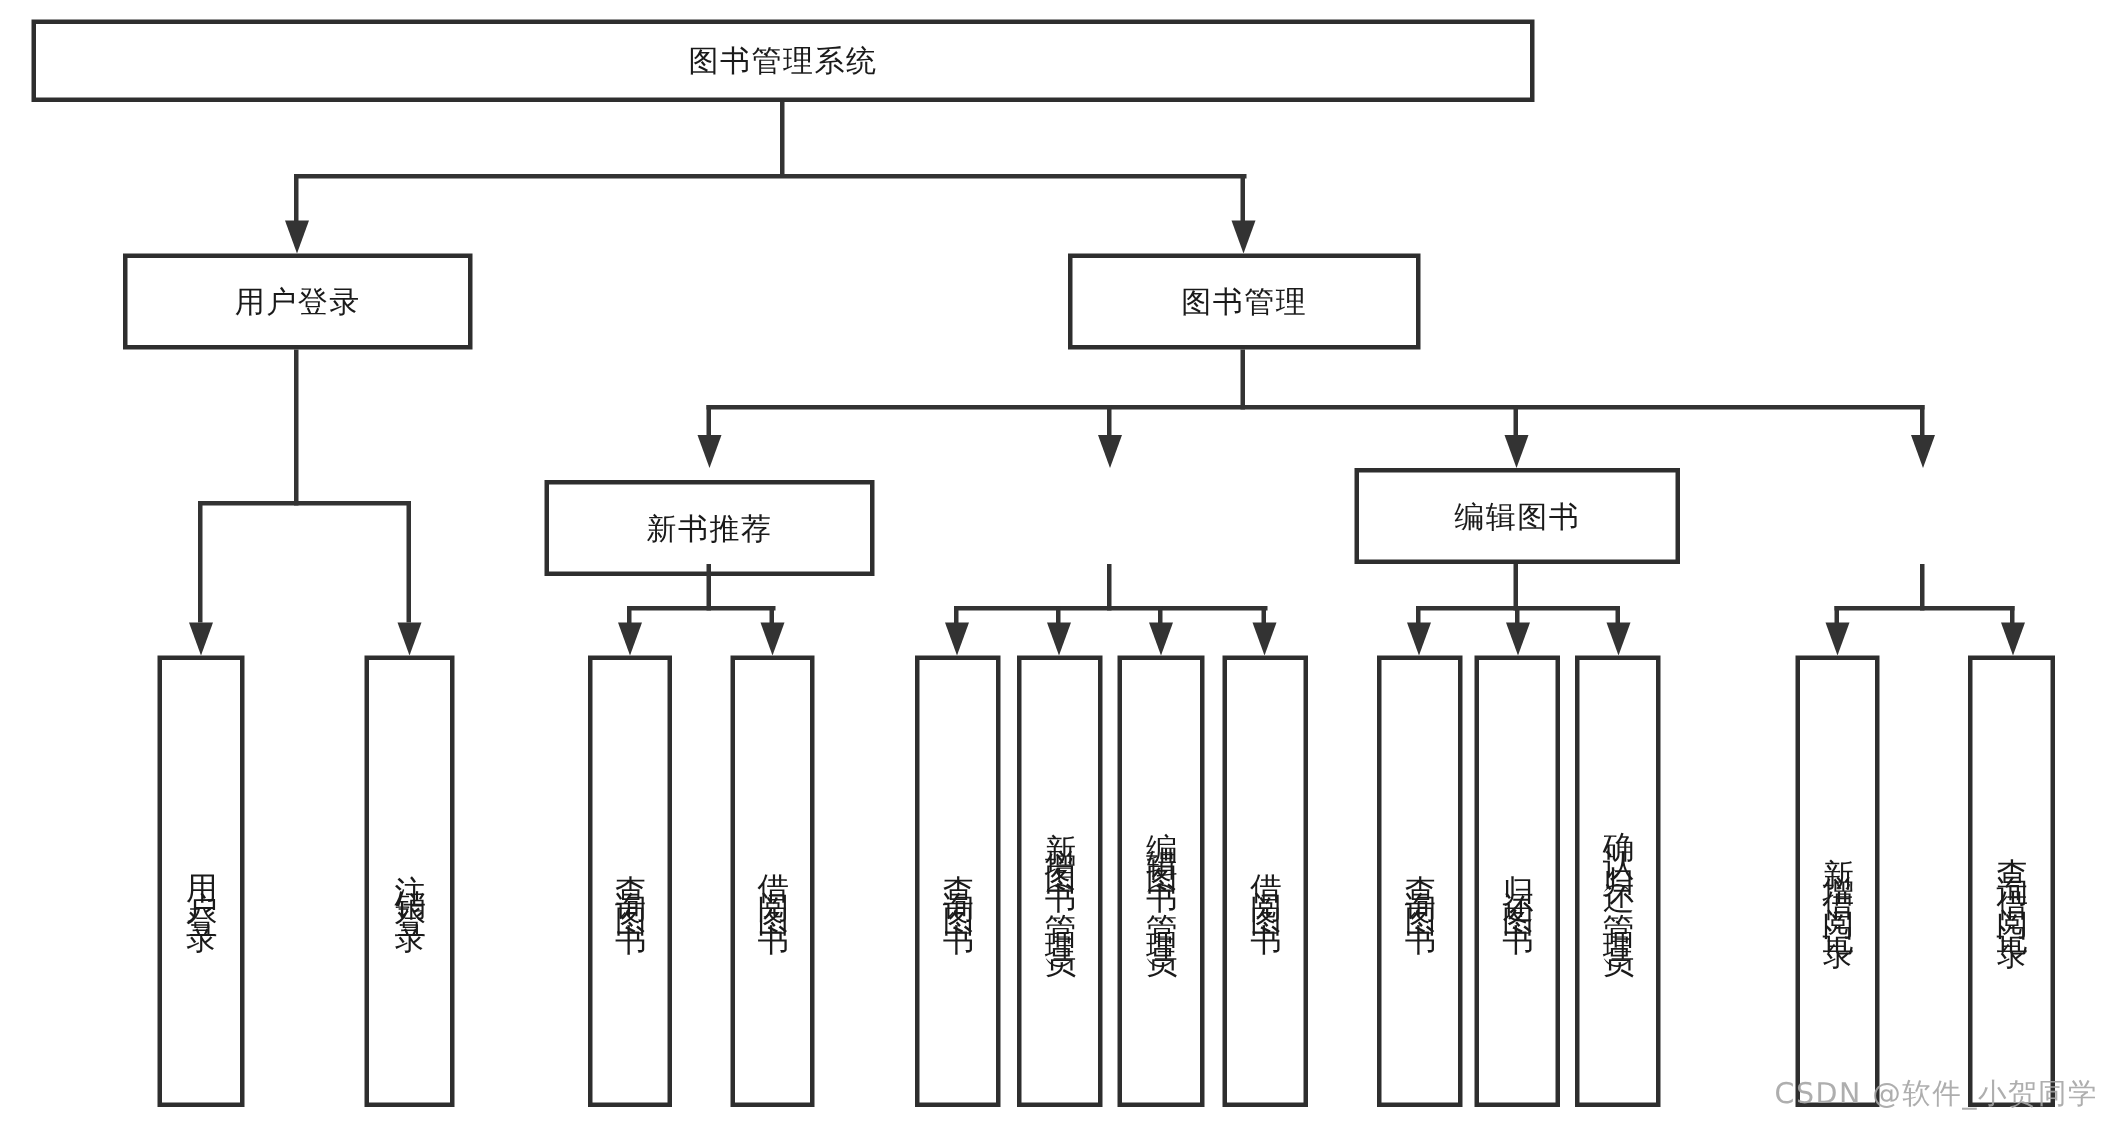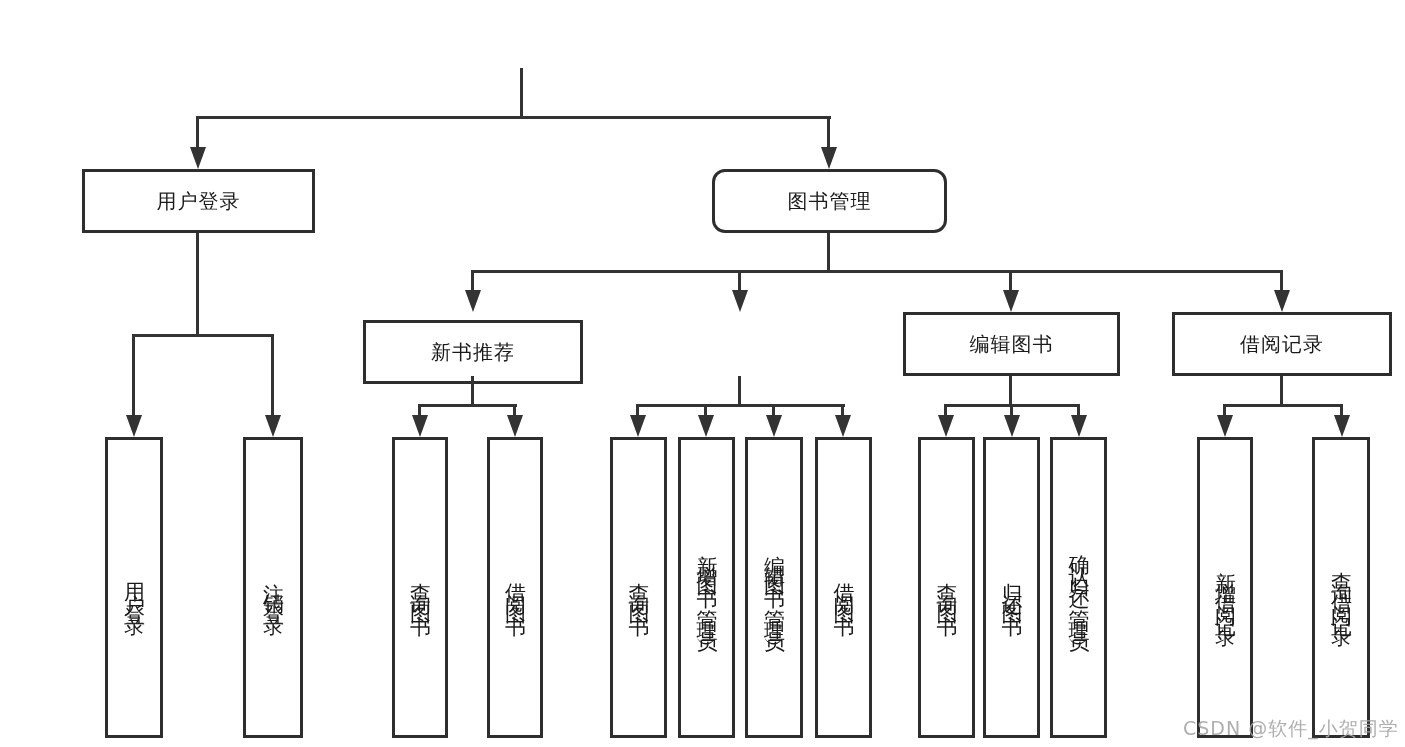--- a/index.html
+++ b/index.html
@@ -63,32 +63,35 @@
     letter-spacing: 1px;
     z-index: 10;
     white-space: nowrap;
   }
 </style>
 </head>
 <body>
 
 <div class="canvas">
 
+  <div class="hbox" style="left:21px; top:13px; width:1002px; height:55px;">
+    <span>图书管理系统</span>
+  </div>
 
   <div class="vline" style="left:520px; top:68px; height:50px;"></div>
   <div class="hline" style="left:197px; top:116px; width:634px;"></div>
   <div class="vline" style="left:196px; top:116px; height:32px;"></div>
   <div class="arrowhead" style="left:190px; top:147px;"></div>
   <div class="vline" style="left:827px; top:116px; height:32px;"></div>
   <div class="arrowhead" style="left:821px; top:147px;"></div>
 
   <div class="hbox" style="left:82px; top:169px; width:233px; height:64px;">
     <span>用户登录</span>
   </div>
-  <div class="hbox" style="left:712px; top:169px; width:235px; height:64px;border-radius:13px;">
+  <div class="hbox" style="left:712px; top:169px; width:235px; height:64px;">
     <span>图书管理</span>
   </div>
 
   <div class="vline" style="left:196px; top:233px; height:104px;"></div>
   <div class="hline" style="left:132px; top:334px; width:142px;"></div>
   <div class="vline" style="left:132px; top:334px; height:81px;"></div>
   <div class="arrowhead" style="left:126px; top:415px;"></div>
   <div class="vline" style="left:271px; top:334px; height:81px;"></div>
   <div class="arrowhead" style="left:265px; top:415px;"></div>
 
@@ -101,23 +104,20 @@
   <div class="vline" style="left:1009px; top:270px; height:21px;"></div>
   <div class="arrowhead" style="left:1003px; top:290px;"></div>
   <div class="vline" style="left:1280px; top:270px; height:21px;"></div>
   <div class="arrowhead" style="left:1274px; top:290px;"></div>
 
   <div class="hbox" style="left:363px; top:320px; width:220px; height:64px;">
     <span>新书推荐</span>
   </div>
   <div class="hbox" style="left:903px; top:312px; width:217px; height:64px;">
     <span>编辑图书</span>
-  </div>
-  <div class="hbox" style="left:1172px; top:312px; width:220px; height:64px;">
-    <span>借阅记录</span>
   </div>
 
   <div class="vline" style="left:471px; top:376px; height:31px;"></div>
   <div class="hline" style="left:418px; top:404px; width:99px;"></div>
   <div class="vline" style="left:418px; top:404px; height:12px;"></div>
   <div class="arrowhead" style="left:412px; top:415px;"></div>
   <div class="vline" style="left:513px; top:404px; height:12px;"></div>
   <div class="arrowhead" style="left:507px; top:415px;"></div>
 
   <div class="vline" style="left:738px; top:376px; height:31px;"></div>

